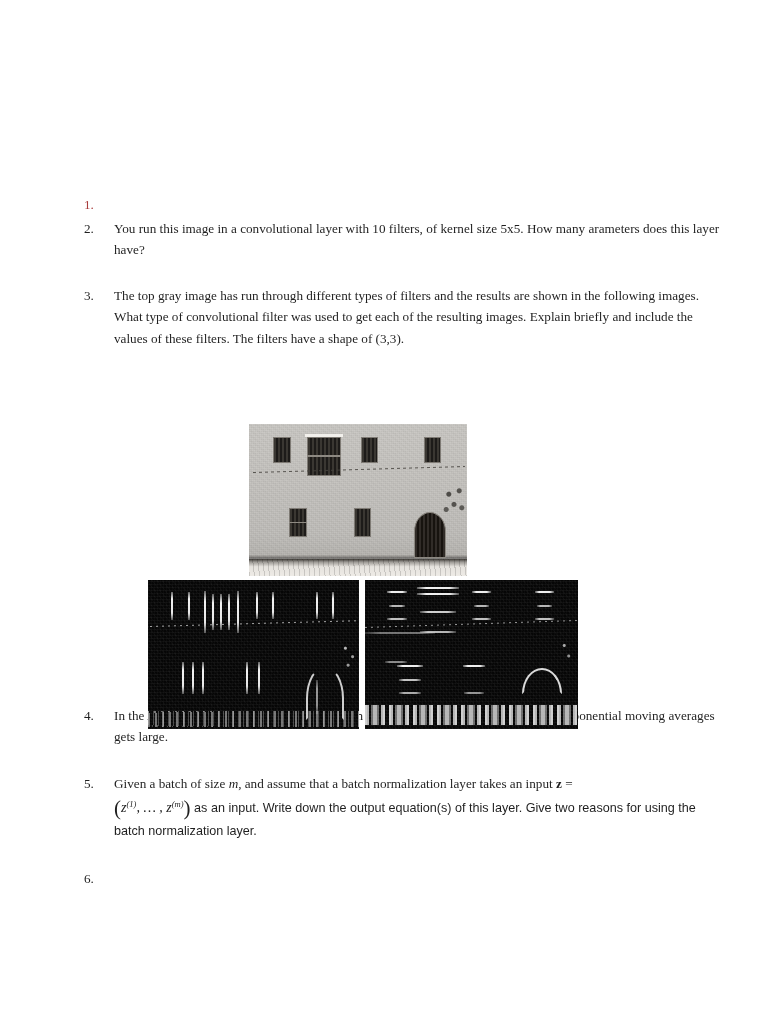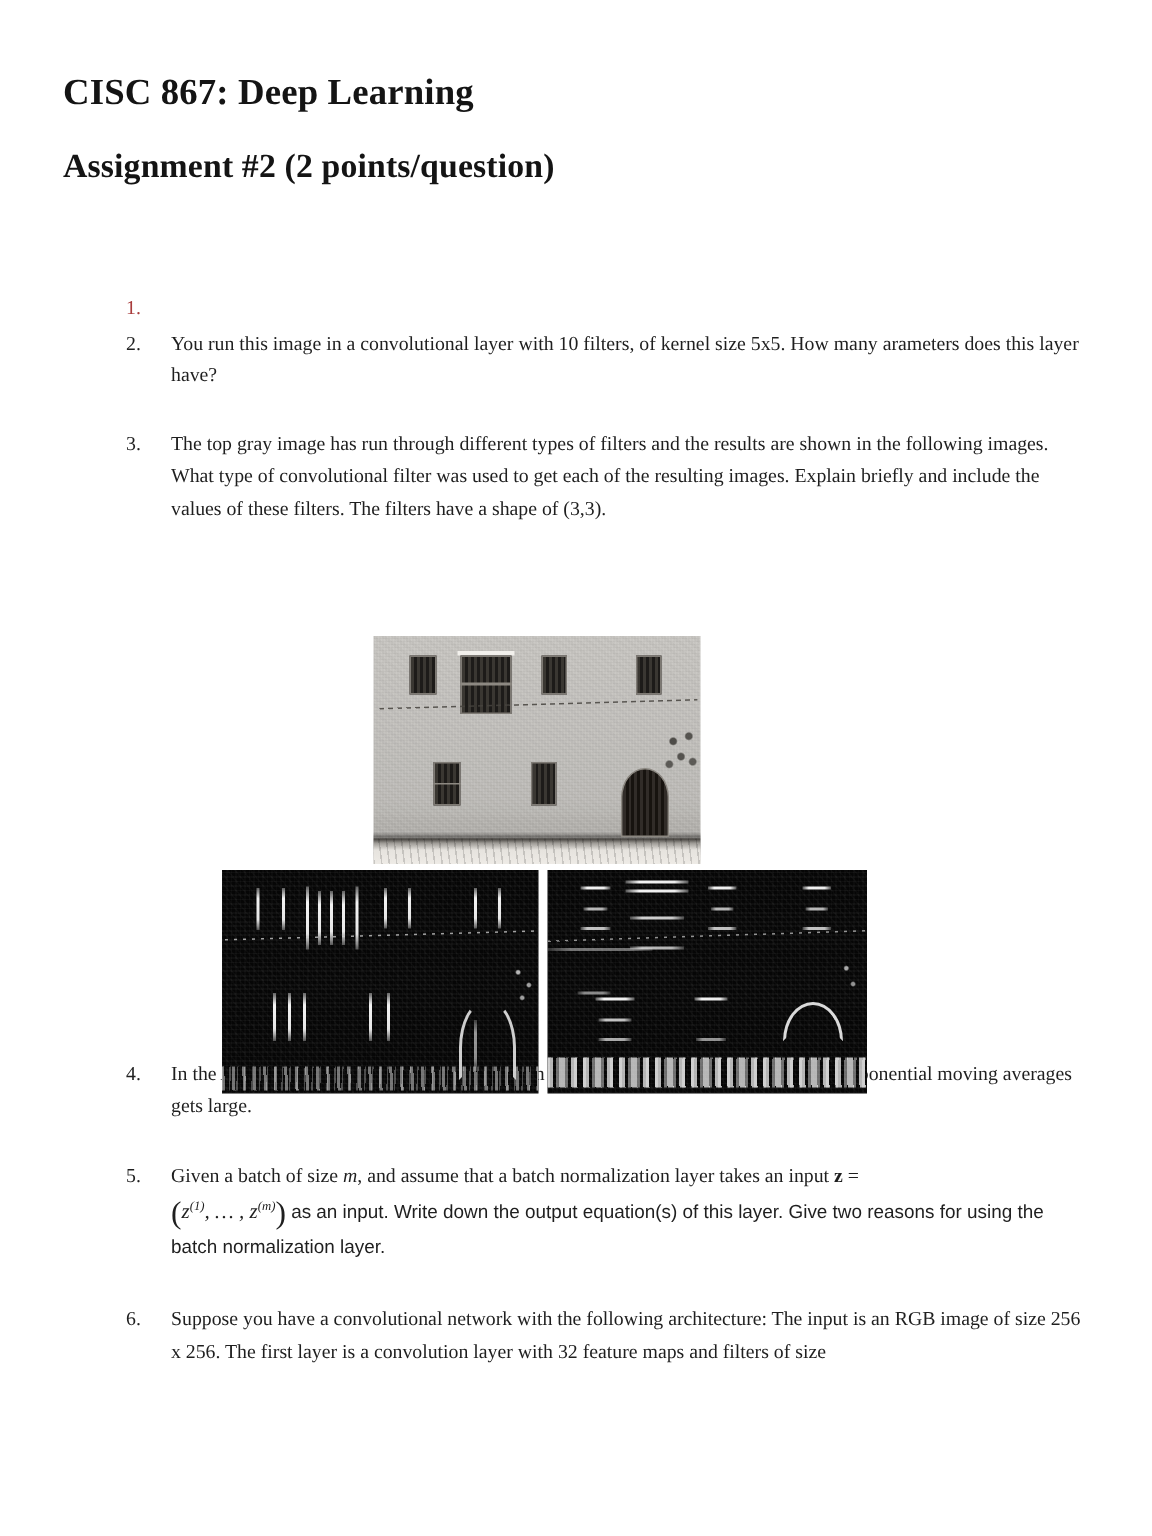--- a/index.html
+++ b/index.html
@@ -247,22 +247,20 @@
     height: 1px;
     background: repeating-linear-gradient(90deg, rgba(210,210,210,0.75) 0 2px, rgba(0,0,0,0) 2px 6px);
     transform-origin: left center;
   }
 </style>
 </head>
 <body>
 
 <div class="page">
 
-  <div class="doc-title">CISC 867: Deep Learning</div>
-  <div class="doc-subtitle">Assignment #2 (2 points/question)</div>
 
   <div class="qlist">
 
     <div class="qitem">
       <span class="qnum accent">1.</span>
     </div>
 
     <div class="qitem" style="margin-top:24px;">
       <span class="qnum">2.</span>
       <span>You run this image in a convolutional layer with 10 filters, of kernel size 5x5. How many arameters does this layer have?</span>
@@ -280,21 +278,20 @@
       <span>In the Adam optimizer. Show what will happen the numbers of steps to compute the exponential moving averages gets large.</span>
     </div>
 
     <div class="qitem" style="margin-top:25px;">
       <span class="qnum">5.</span>
       <span class="q5-body"><span>Given a batch of size </span><span class="mathvar">m</span><span>, and assume that a batch normalization layer takes an input </span><span class="mathbold">z</span><span> = </span><br><span class="q5-line2"><span class="bigparen">(</span><span class="zsym">z</span><span class="zsup">(1)</span><span class="zsym">, … , </span><span class="zsym">z</span><span class="zsup">(m)</span><span class="bigparen">)</span><span> as an input. Write down the output equation(s) of this layer.  Give two reasons for using the batch normalization layer.</span></span></span>
     </div>
 
     <div class="qitem" style="margin-top:26px;">
       <span class="qnum">6.</span>
-      <span>Suppose you have a convolutional network with the following architecture: The input is an RGB image of size 256 x 256. The first layer is a convolution layer with 32 feature maps and filters of size</span>
     </div>
 
   </div>
 
   <div class="figure-block">
 
     <div class="fig fig-top">
       <div class="stucco"></div>
 
       <div class="win" style="left:24px;  top:13px; width:18px; height:26px;"></div>

